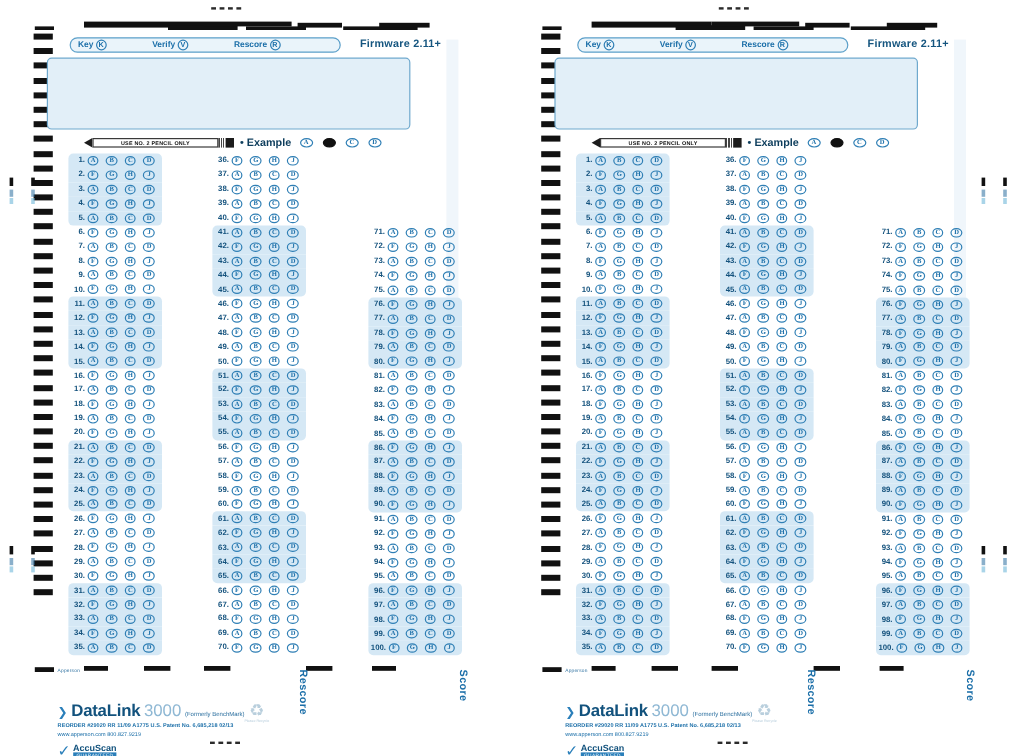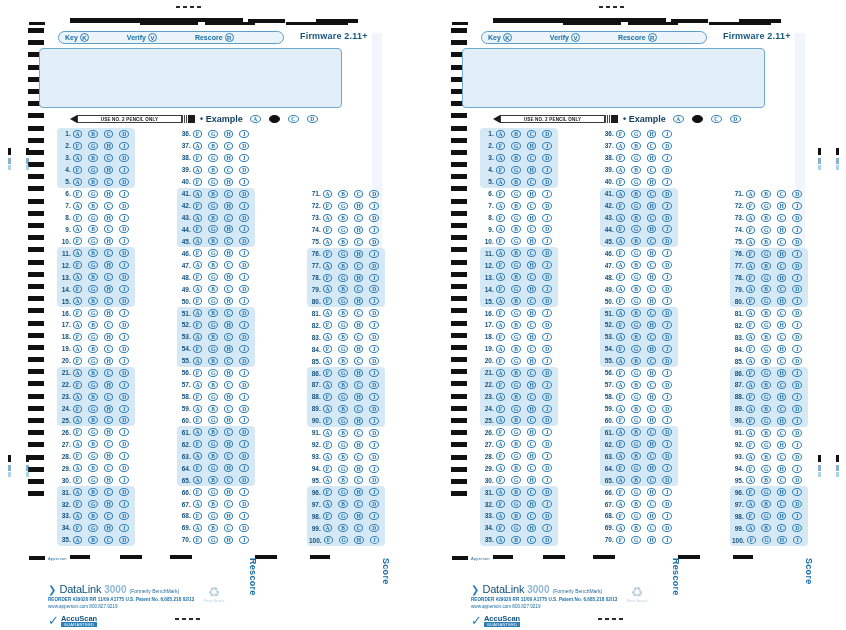--- a/index.html
+++ b/index.html
@@ -111,22 +111,22 @@
     writing-mode:vertical-rl; letter-spacing:.3px;
   }
   .vlabel.rescore { left:248px; top:558px; }
   .vlabel.score   { left:381px; top:558px; }
 
   
   .footer { position:absolute; left:48px; top:556px; width:215px; }
   .apperson { font-size:4px; color:#2a6e9e; letter-spacing:.2px; }
   .dlwrap { display:flex; align-items:baseline; gap:3px; }
   .swoosh { color:#2a7fba; font-size:10px; line-height:8px; }
-  .datalink { font-size:11px; font-weight:normal; color:#12527d; letter-spacing:-.2px; }
-  .model3000 { font-size:10px; color:#8fb8d4; font-weight:bold;margin-top:23px; }
+  .datalink { font-size:14px; font-weight:bold; color:#12527d; letter-spacing:-.2px; }
+  .model3000 { font-size:14px; color:#8fb8d4; font-weight:normal;margin-top:23px; }
   .formerly { font-size:5px; color:#2a6e9e; }
   .reorder { font-size:4.6px; color:#1a6ea8; font-weight:bold; margin-top:2px; letter-spacing:.05px; white-space:nowrap;}
   .website { font-size:4.6px; color:#1a6ea8; margin-top:1.5px; }
   .accuwrap { display:flex; align-items:center; gap:2px; margin-top:6px; }
   .accucheck { font-size:13px; color:#2a7fba; line-height:10px; }
   .accutext { display:flex; flex-direction:column; }
   .accuscan { font-size:7.5px; font-weight:bold; color:#12527d; line-height:7px; }
   .guar { font-size:4px; color:#fff; background:#2a7fba; text-align:center; letter-spacing:.3px; padding:0 2px; }
   .recycle { position:absolute; left:203px; top:586px; width:22px; text-align:center; }
   .recycle .glyph { font-size:14px; color:#b9cfdd; line-height:13px; }

